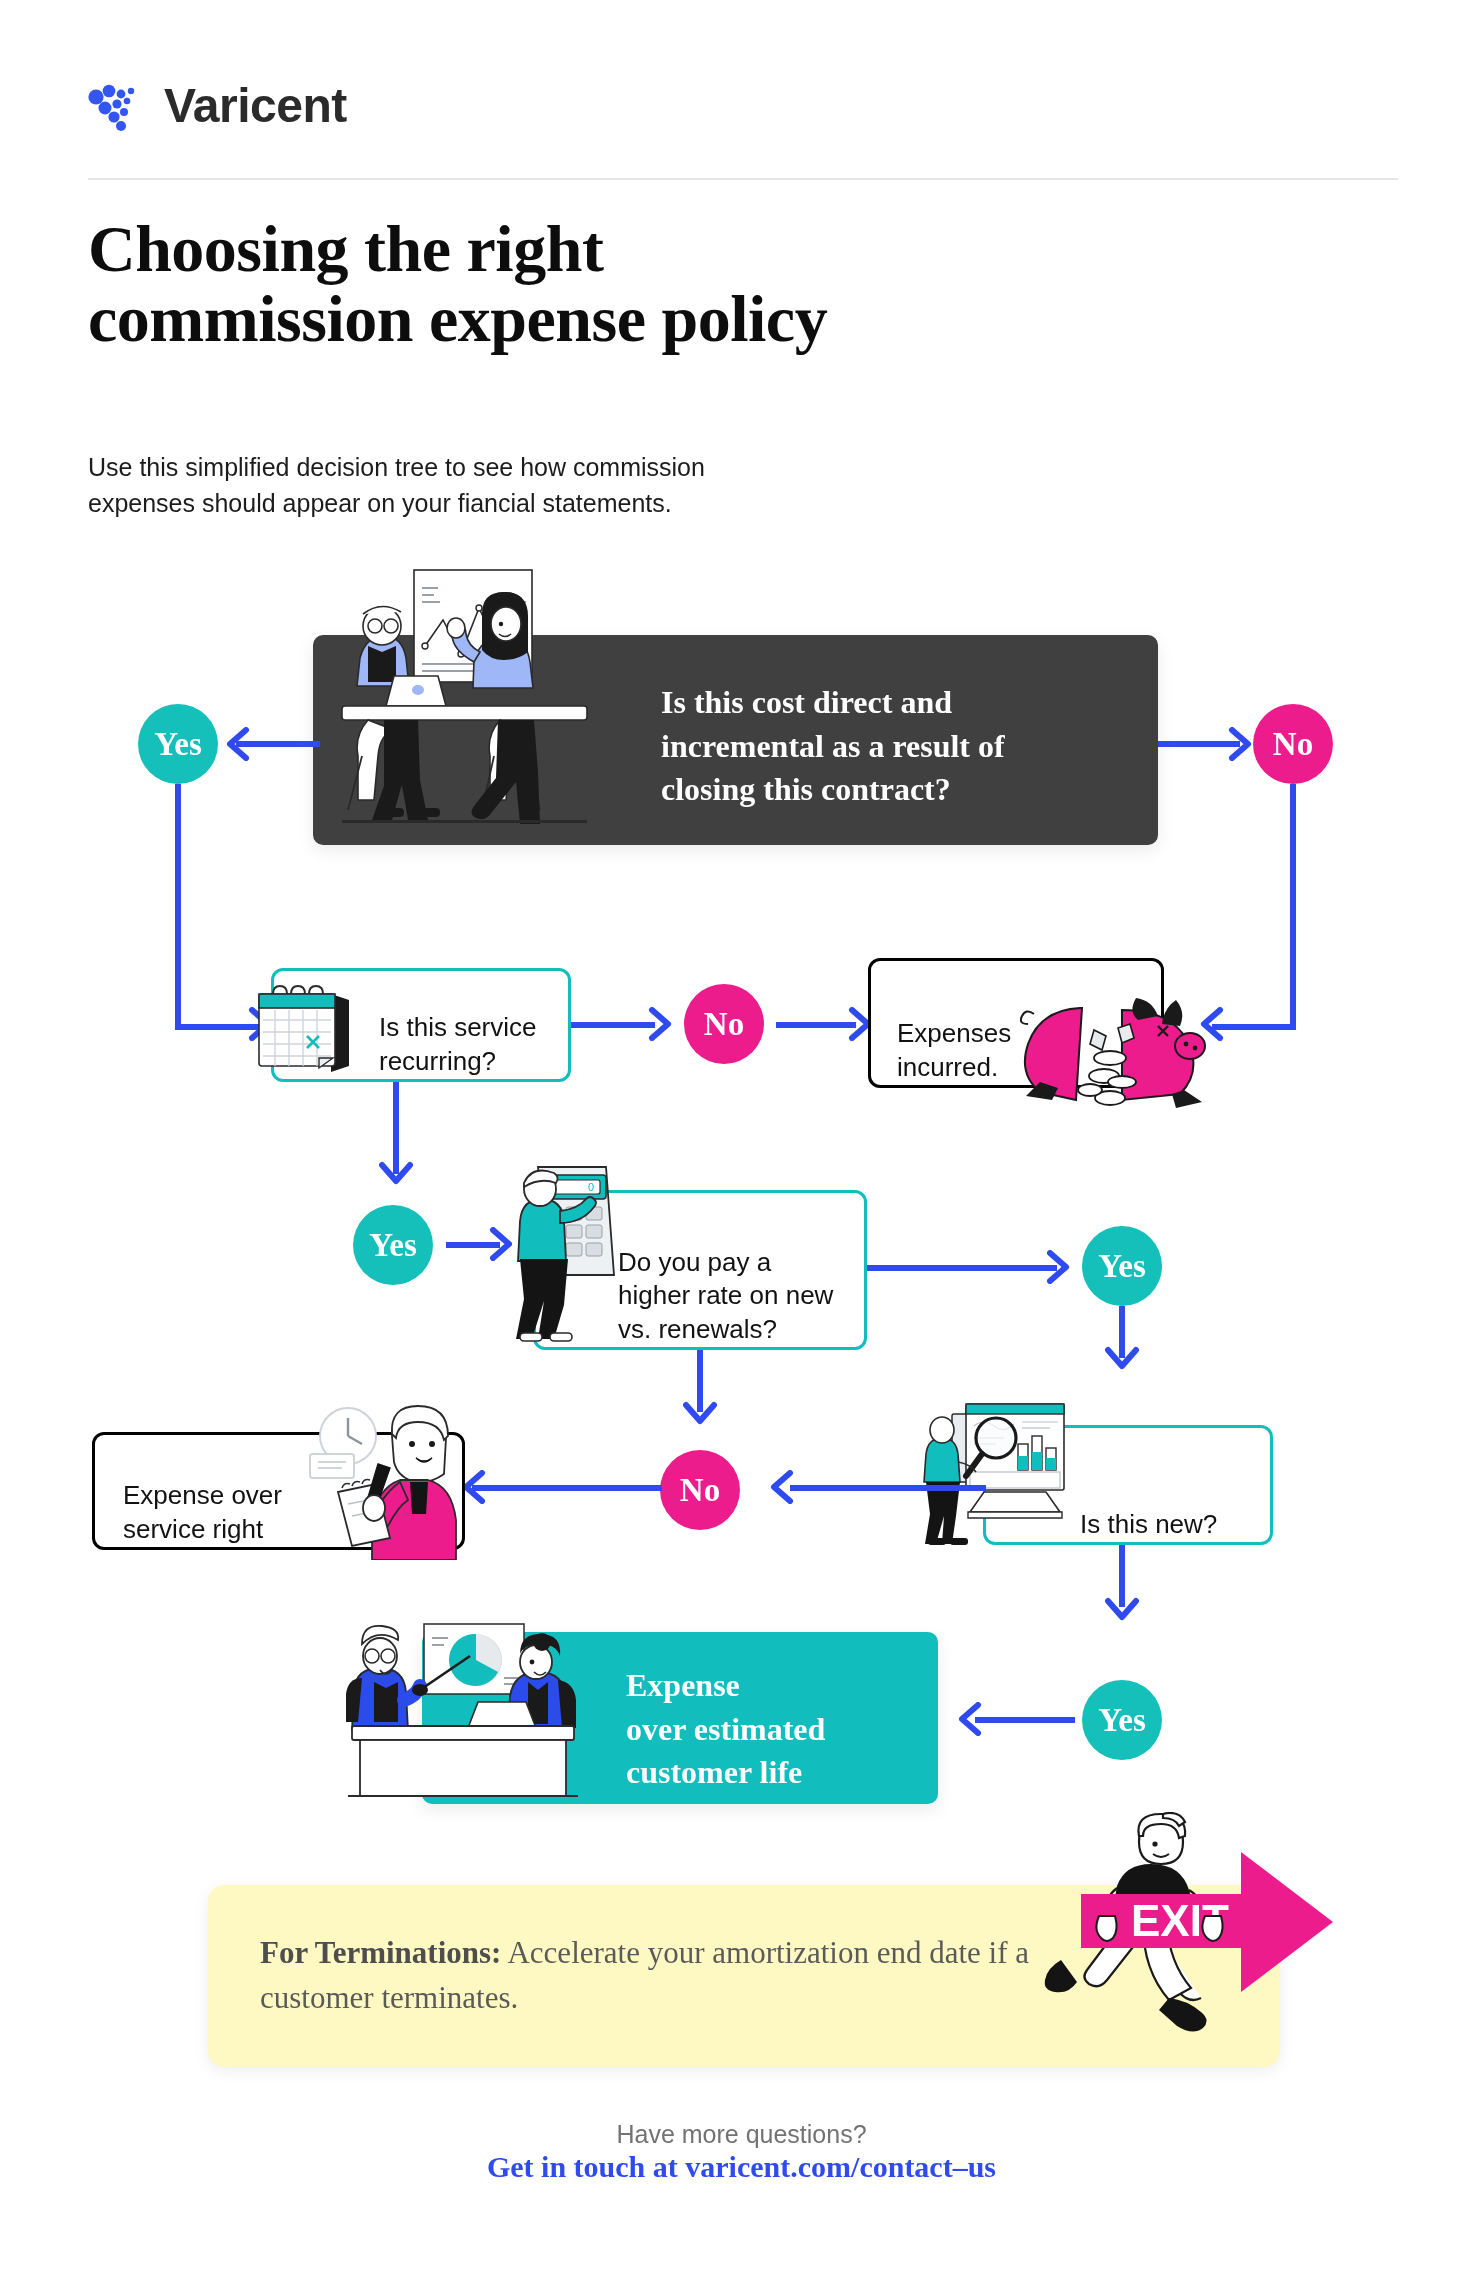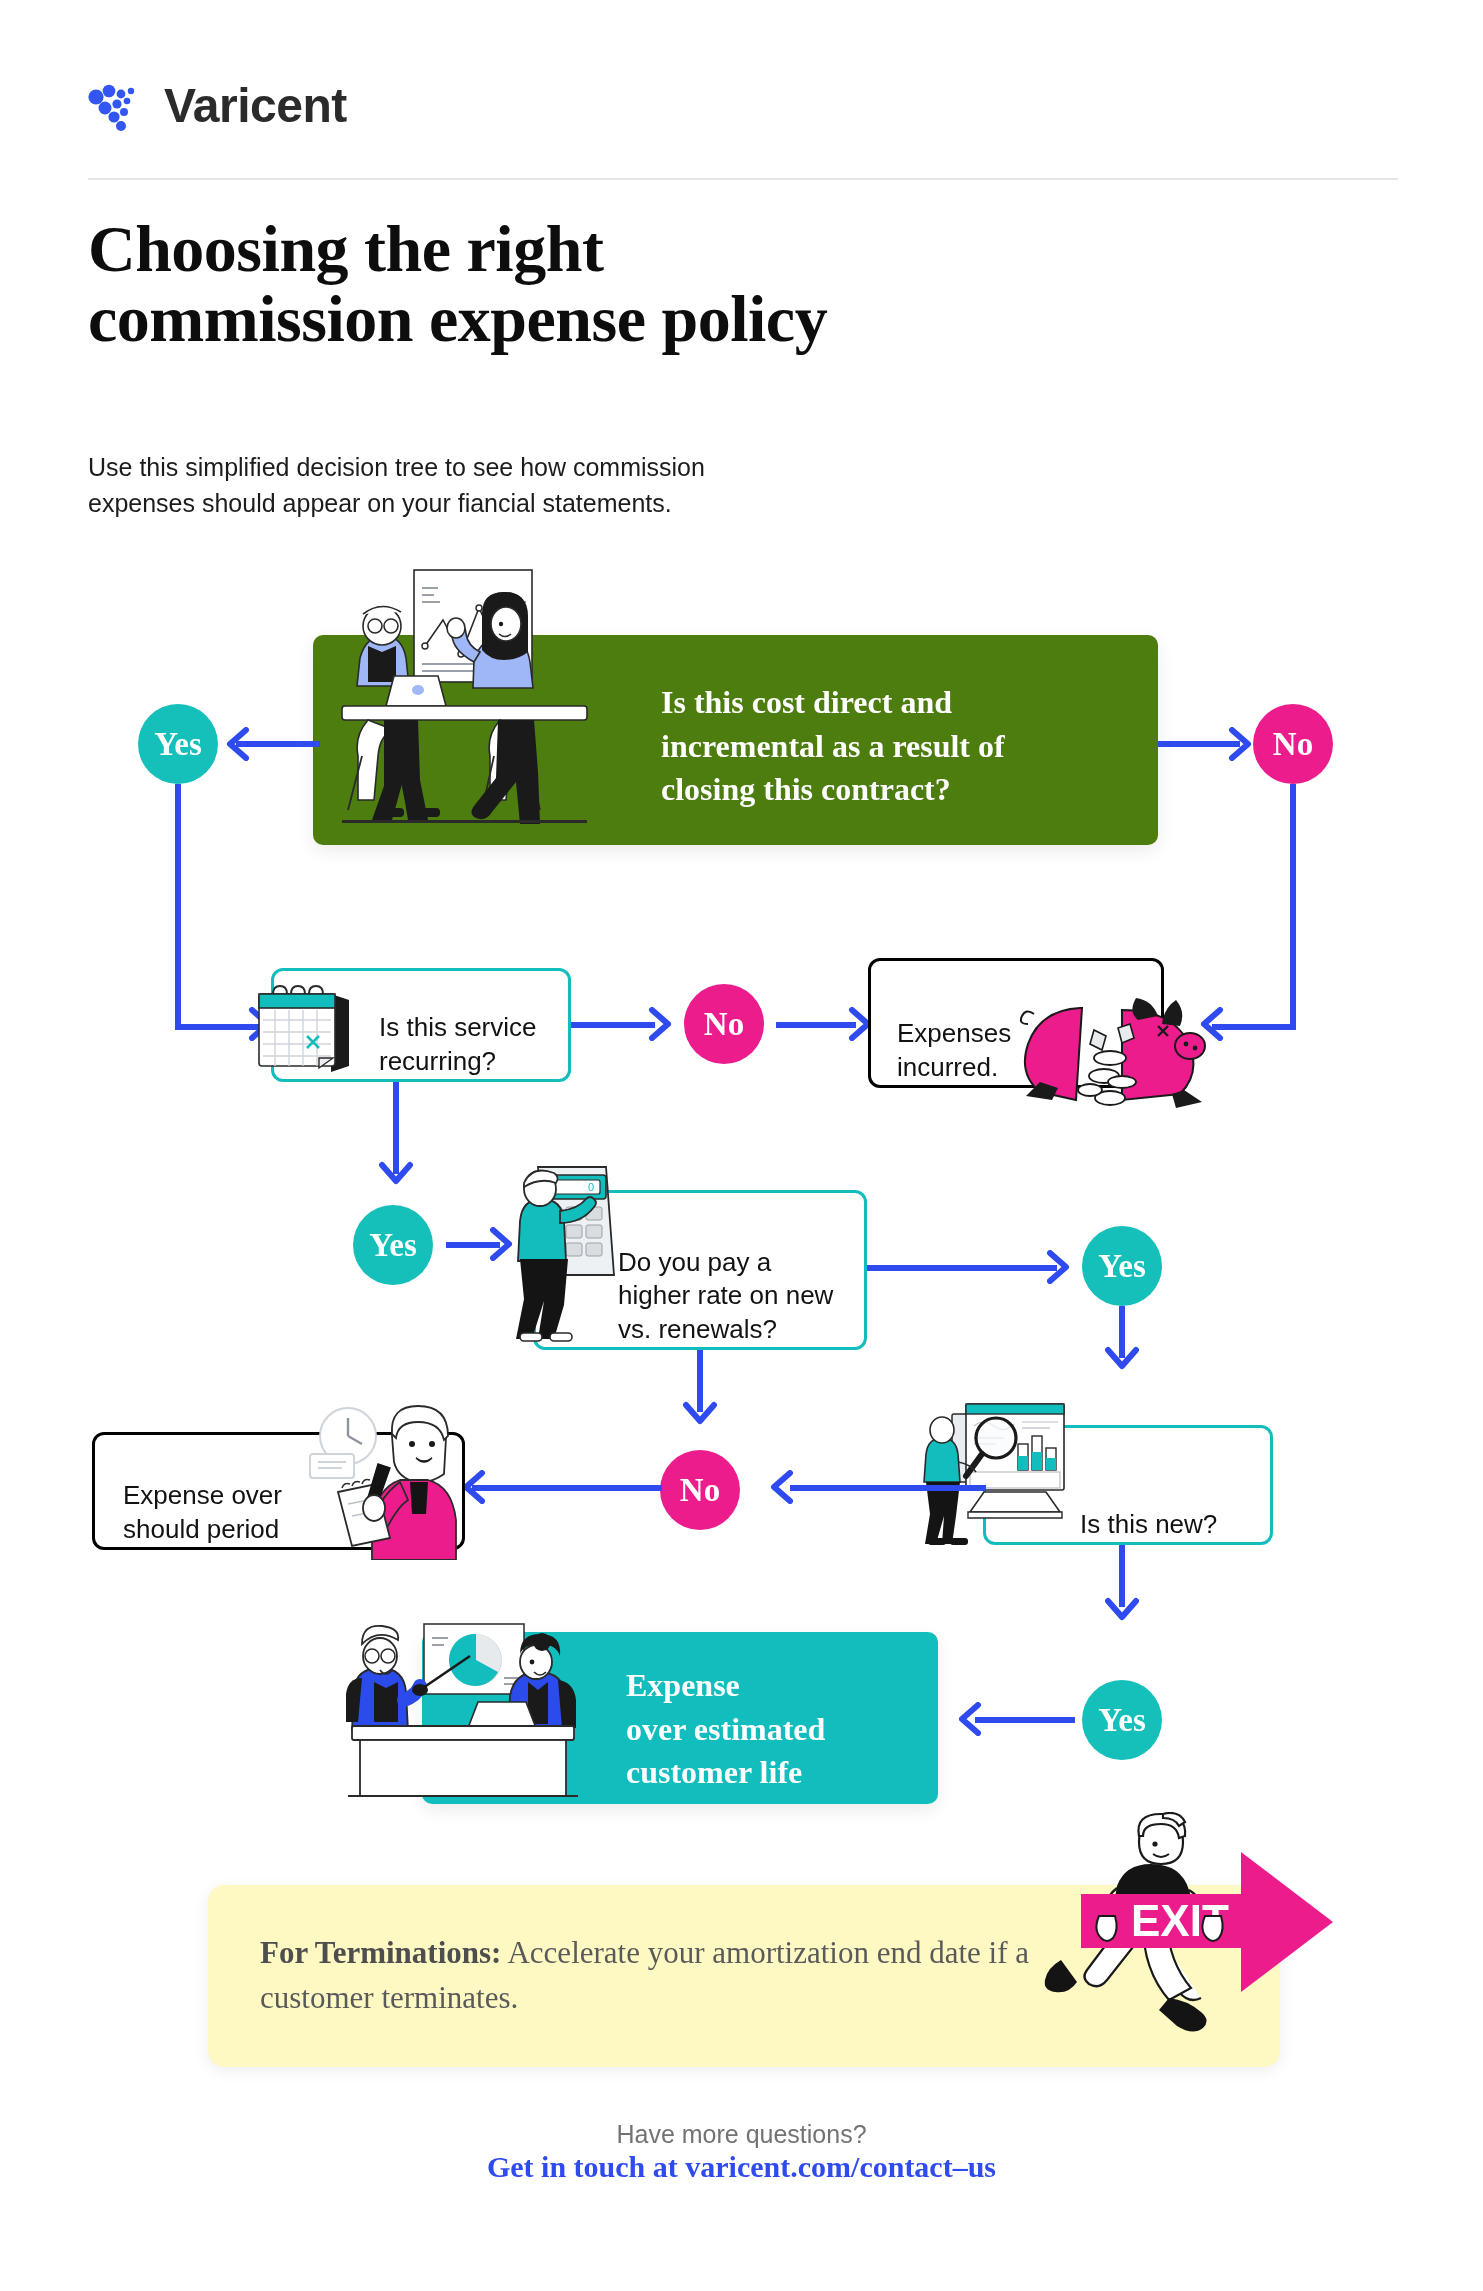--- a/index.html
+++ b/index.html
@@ -87,21 +87,21 @@
     font-size: 26px;
     line-height: 1.3;
     color: #121212;
   }
 
   .box-teal { border: 3px solid #12BDBD; }
   .box-pink { border: 3px solid #000000; }
 
   .node-solid-blue {
     position: absolute;
-    background: #4d7c0f;
+    background: #404040;
     border-radius: 10px;
     box-shadow: 0 6px 18px rgba(0,0,0,0.08);
   }
   .node-solid-teal {
     position: absolute;
     background: #12BDBD;
     border-radius: 10px;
     box-shadow: 0 6px 18px rgba(0,0,0,0.08);
   }
   .solid-label {
@@ -494,21 +494,21 @@
     </svg>
 
     <div class="ln ln-h" style="left:472px; top:1485px; width:190px;"></div>
     <svg class="arrowhead" style="left:462px; top:1470px; width:26px; height:34px;" viewBox="0 0 26 34">
       <polyline points="20,3 4,17 20,31" fill="none" stroke="#2F4BEF" stroke-width="6" stroke-linecap="round" stroke-linejoin="round"></polyline>
     </svg>
 
     <div class="node box-pink" style="left:92px; top:1432px; width:373px; height:118px;">
       <div class="node-label" style="margin-left:28px;">
         <span>Expense over</span><br>
-        <span>should period</span>
+        <span>service right</span>
       </div>
     </div>
 
     <svg class="illus" style="left:300px; top:1400px; width:170px; height:160px;" viewBox="0 0 170 160">
       <circle cx="48" cy="36" r="28" fill="#ffffff" stroke="#cfd4da" stroke-width="2"></circle>
       <path d="M48 36 l0-18 M48 36 l14 8" stroke="#8d949b" stroke-width="2.4" fill="none"></path>
       <rect x="10" y="54" width="44" height="24" rx="3" fill="#ffffff" stroke="#cfd4da" stroke-width="2"></rect>
       <g stroke="#cfd4da" stroke-width="2">
           <line x1="18" y1="62" x2="46" y2="62"></line>
           <line x1="18" y1="68" x2="42" y2="68"></line>

